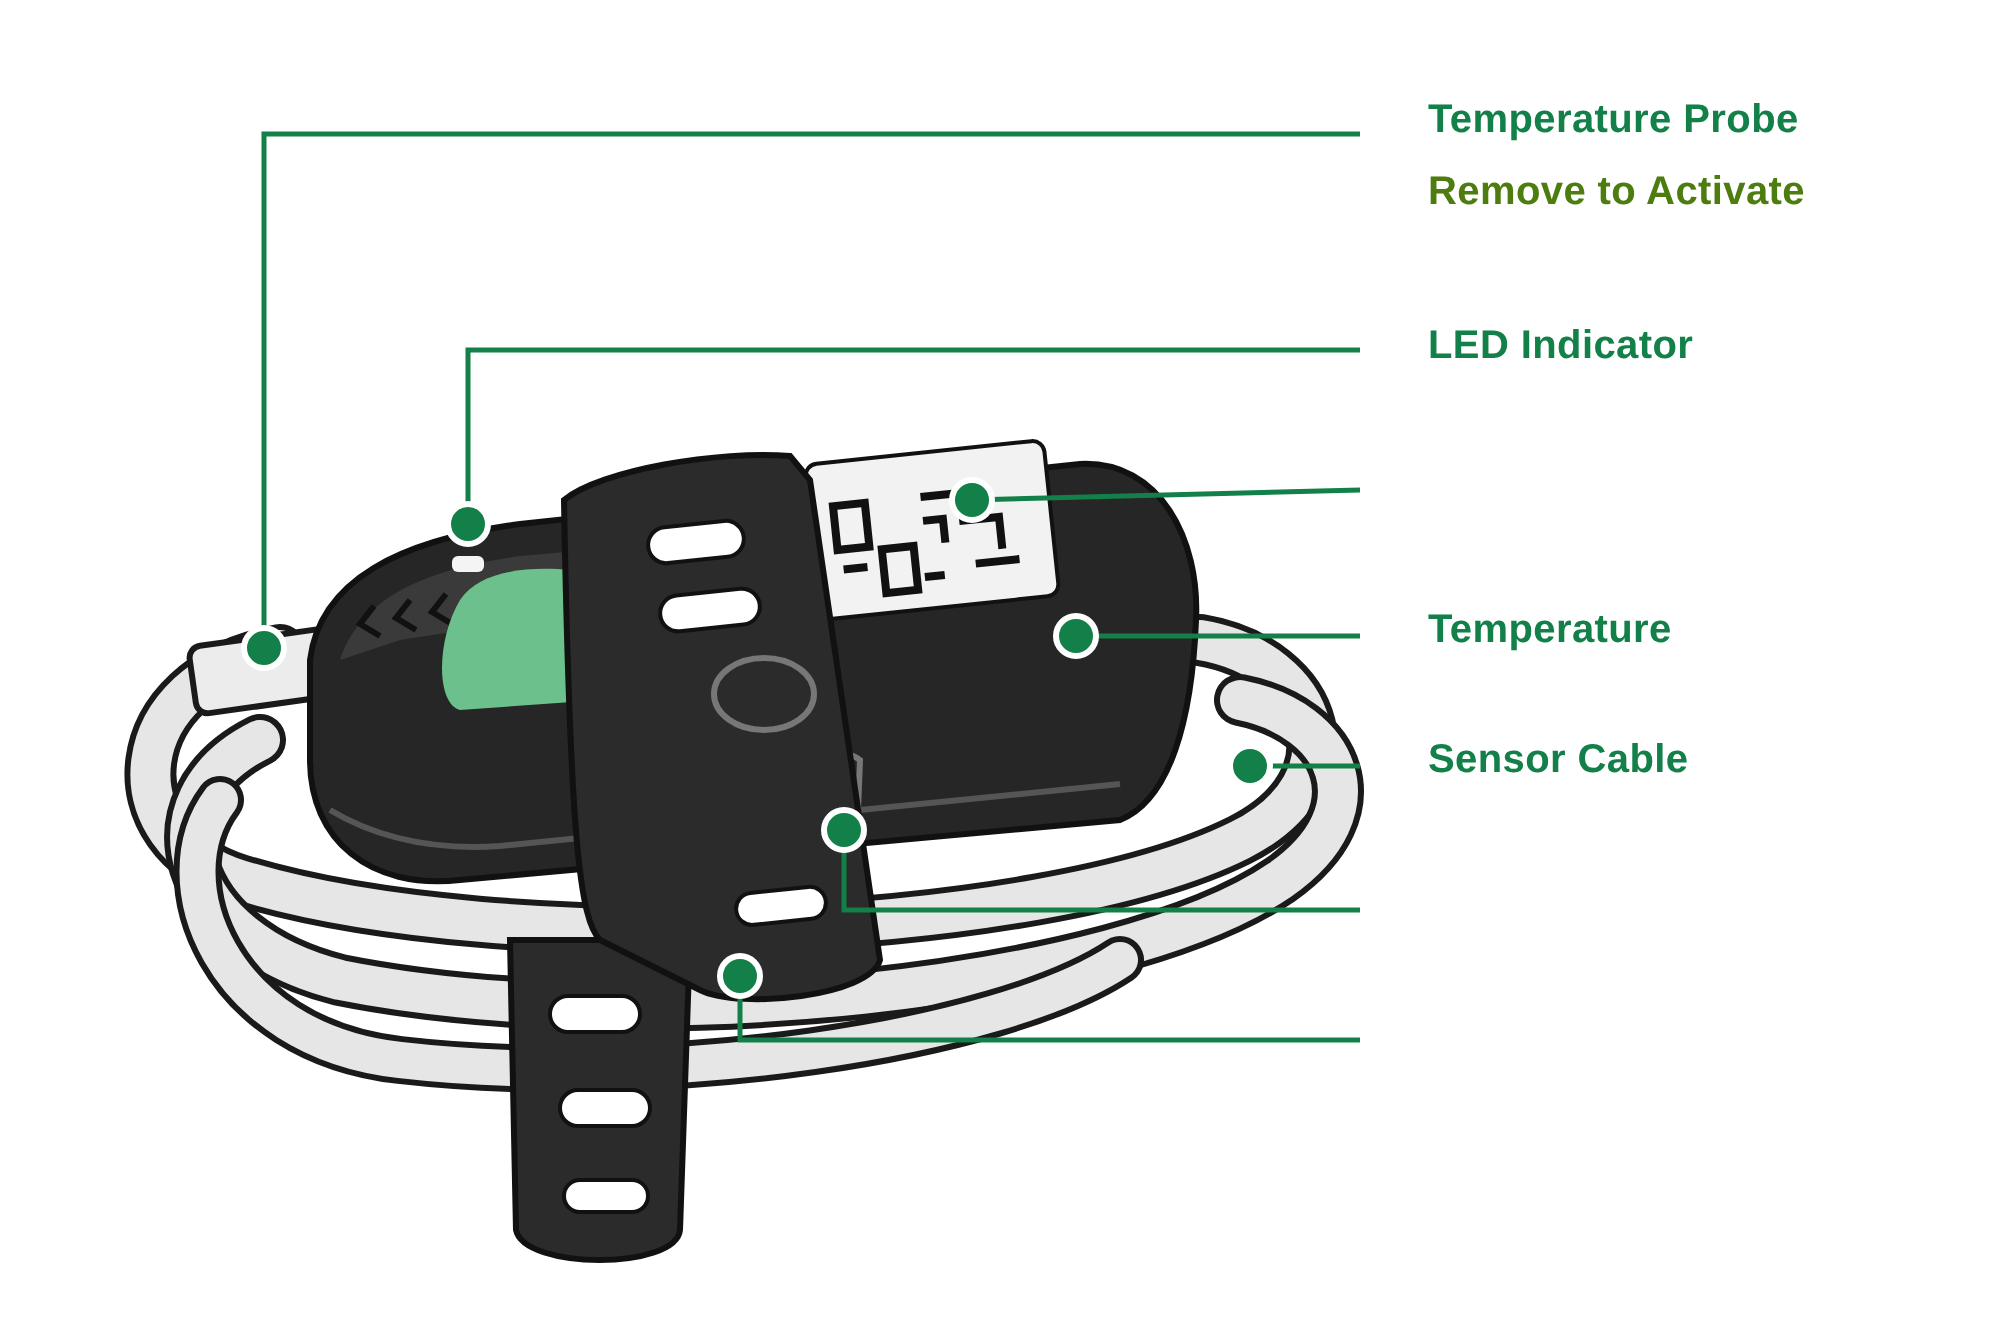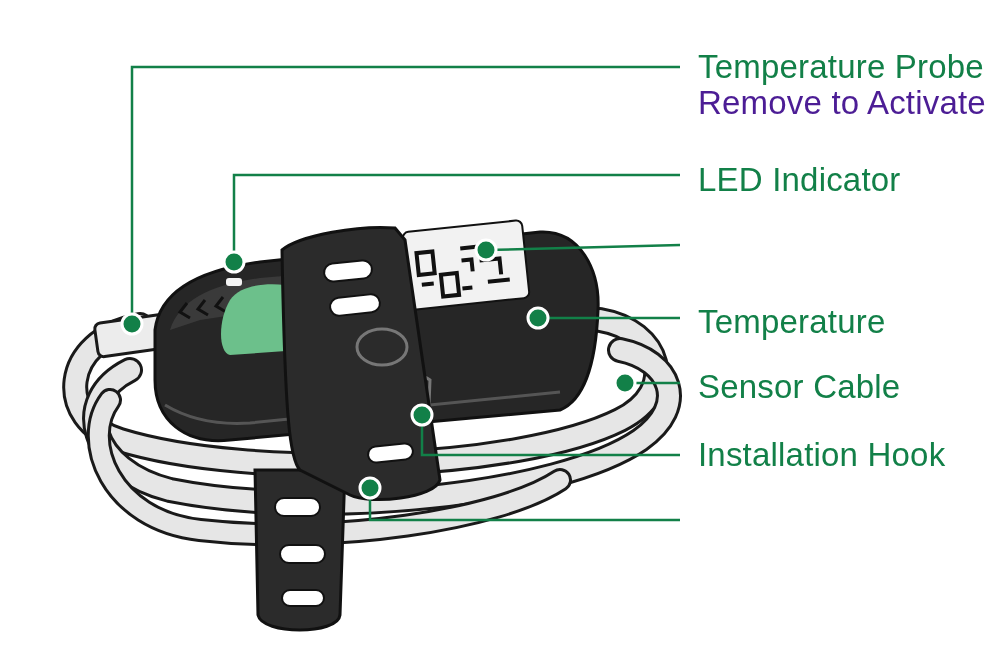--- a/index.html
+++ b/index.html
@@ -1,20 +1,20 @@
 <!DOCTYPE html>
 <html><head>
   <meta charset="utf-8">
   <style>
     html, body { margin:0; padding:0; background:#ffffff; }
     body { width:1000px; height:665px; position:relative; overflow:hidden; font-family:"Liberation Sans", "DejaVu Sans", sans-serif; }
     #stage { position:absolute; left:0; top:0; width:1000px; height:665px; }
-    .label { position:absolute; left:698px; font-size:33px; font-weight:normal; letter-spacing:0.2px; white-space:nowrap; line-height:1; }
+    .label { position:absolute; left:714px; font-size:20px; font-weight:bold; letter-spacing:0.2px; white-space:nowrap; line-height:1; }
     .label.green { color:#128048; }
-    .label.dark { color:#4c1d95; }
+    .label.dark { color:#4d7c0f; }
   </style>
 </head>
 <body>
 
 <div id="stage">
   <svg width="1000" height="665" viewBox="0 0 1000 665" xmlns="http://www.w3.org/2000/svg">
 
     <g fill="none" stroke-linecap="round">
       <path d="M140,325 C60,340 55,420 120,440 C250,480 520,470 620,420 C680,390 660,330 600,320" stroke="#1a1a1a" stroke-width="26"></path>
       <path d="M140,325 C60,340 55,420 120,440 C250,480 520,470 620,420 C680,390 660,330 600,320" stroke="#e6e6e6" stroke-width="20"></path>
@@ -85,14 +85,13 @@
       <circle cx="422" cy="415" r="10"></circle>
       <circle cx="370" cy="488" r="10"></circle>
     </g>
   </svg>
 
   <div class="label green" style="top:50px;">Temperature Probe</div>
   <div class="label dark" style="top:86px;">Remove to Activate</div>
   <div class="label green" style="top:163px;">LED Indicator</div>
   <div class="label green" style="top:305px;">Temperature</div>
   <div class="label green" style="top:370px;text-align:center;">Sensor Cable</div>
-  <div class="label green" style="top:438px;">Installation Hook</div>
 </div>
 
 </body></html>

